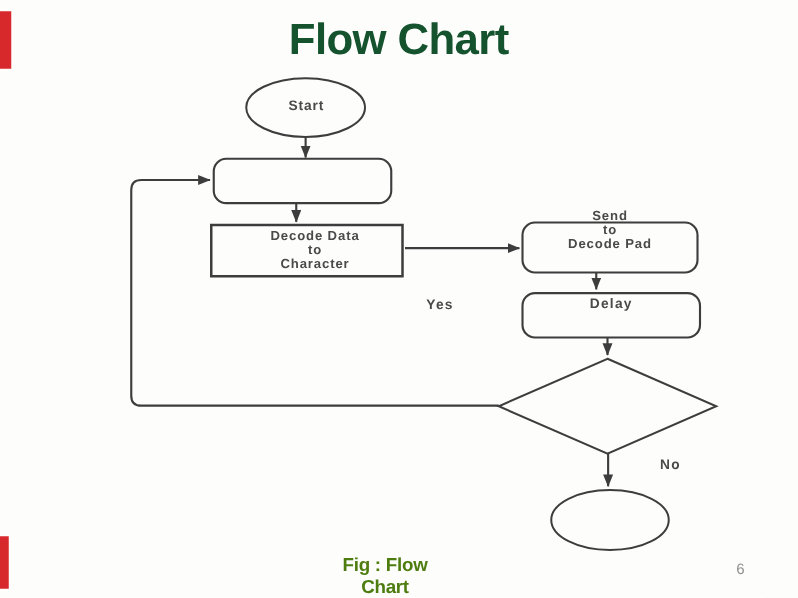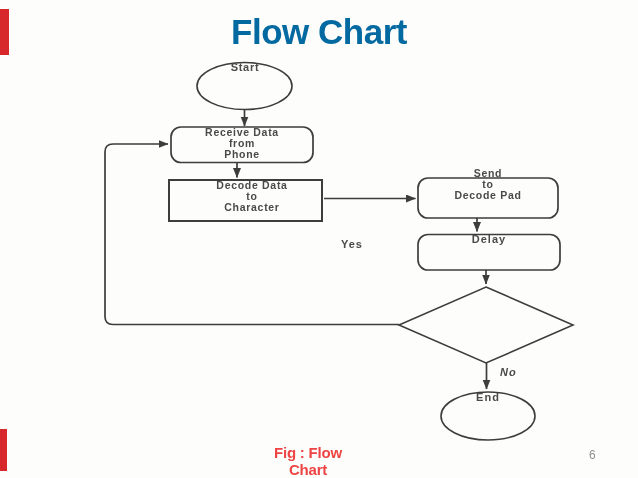--- a/index.html
+++ b/index.html
@@ -5,43 +5,43 @@
   html,body{margin:0;padding:0;background:#ffffff;}
   .slide{
     position:relative;width:638px;height:478px;background:#fdfdfc;overflow:hidden;
     font-family:"Liberation Sans", sans-serif;
   }
   .red-bar{position:absolute;left:0;background:#d7282c;}
   .red-bar.top{top:9px;width:9px;height:46px;}
   .red-bar.bottom{top:429px;width:7px;height:42px;}
   .title{
     position:absolute;left:0;right:0;top:12px;text-align:center;
-    font-size:35px;font-weight:bold;color:#0369a1;letter-spacing:-0.5px;
+    font-size:35px;font-weight:bold;color:#14532d;letter-spacing:-0.5px;
   }
   svg.graphic{position:absolute;left:0;top:0;}
   .nlabel{
-    position:absolute;display:flex;flex-direction:column;align-items:center;
+    position:absolute;display:flex;flex-direction:column;align-items:center;justify-content:center;
     font-weight:bold;color:#4a4a4a;text-align:center;letter-spacing:0.7px;
     font-size:10.5px;line-height:11px;white-space:nowrap;
   }
   .nlabel.start{left:197px;top:62px;width:96px;height:47px;font-size:11px;}
   .nlabel.receive{left:171px;top:127px;width:142px;height:36px;}
   .nlabel.decode{left:169px;top:180px;width:166px;height:41px;}
   .nlabel.send{left:418px;top:168px;width:140px;height:32px;}
   .nlabel.delay{left:418px;top:234px;width:142px;height:19px;font-size:11px;letter-spacing:1px;}
   .nlabel.decision{left:399px;top:287px;width:174px;height:76px;font-size:10.5px;}
   .nlabel.end{left:441px;top:392px;width:94px;height:48px;font-size:11px;letter-spacing:1px;}
   .edge-label{
     position:absolute;font-weight:bold;color:#4a4a4a;font-size:11px;letter-spacing:1px;
   }
   .edge-label.yes{left:341px;top:238px;}
-  .edge-label.no{left:500px;top:366px;font-style:italic;}
+  .edge-label.no{left:528px;top:366px;}
   .caption{
     position:absolute;left:253px;top:444px;width:110px;text-align:center;
-    font-size:15px;font-weight:bold;color:#ef4444;letter-spacing:-0.2px;
+    font-size:15px;font-weight:bold;color:#4d7c0f;letter-spacing:-0.2px;
   }
   .page-number{
     position:absolute;left:589px;top:448px;font-size:12px;color:#8f8f8f;
   }
 </style>
 </head>
 <body>
 
 <div class="slide">
 
@@ -71,46 +71,38 @@
     <rect x="418" y="178" width="140" height="40" rx="10" fill="#fdfdfc" stroke="#3d3d3d" stroke-width="1.7"></rect>
     <rect x="418" y="234.5" width="142" height="35.5" rx="10" fill="#fdfdfc" stroke="#3d3d3d" stroke-width="1.7"></rect>
     <polygon points="486,287 573,325 486,363 399,325" fill="#fdfdfc" stroke="#3d3d3d" stroke-width="1.6"></polygon>
     <ellipse cx="488" cy="416" rx="47" ry="24" fill="#fdfdfc" stroke="#3d3d3d" stroke-width="1.6"></ellipse>
   </svg>
 
   <div class="nlabel start">
     <span>Start</span>
   </div>
 
-  <div class="nlabel receive">
-    <span>Receive Data</span>
-    <span>from</span>
-    <span>Phone</span>
-  </div>
 
   <div class="nlabel decode">
     <span>Decode Data</span>
     <span>to</span>
     <span>Character</span>
   </div>
 
   <div class="nlabel send">
     <span>Send</span>
     <span>to</span>
     <span>Decode Pad</span>
   </div>
 
   <div class="nlabel delay">
     <span>Delay</span>
   </div>
 
 
-  <div class="nlabel end">
-    <span>End</span>
-  </div>
 
   <div class="edge-label yes">Yes</div>
   <div class="edge-label no">No</div>
 
   <div class="caption">Fig : Flow Chart</div>
   <div class="page-number">6</div>
 
 </div>
 
 </body></html>

